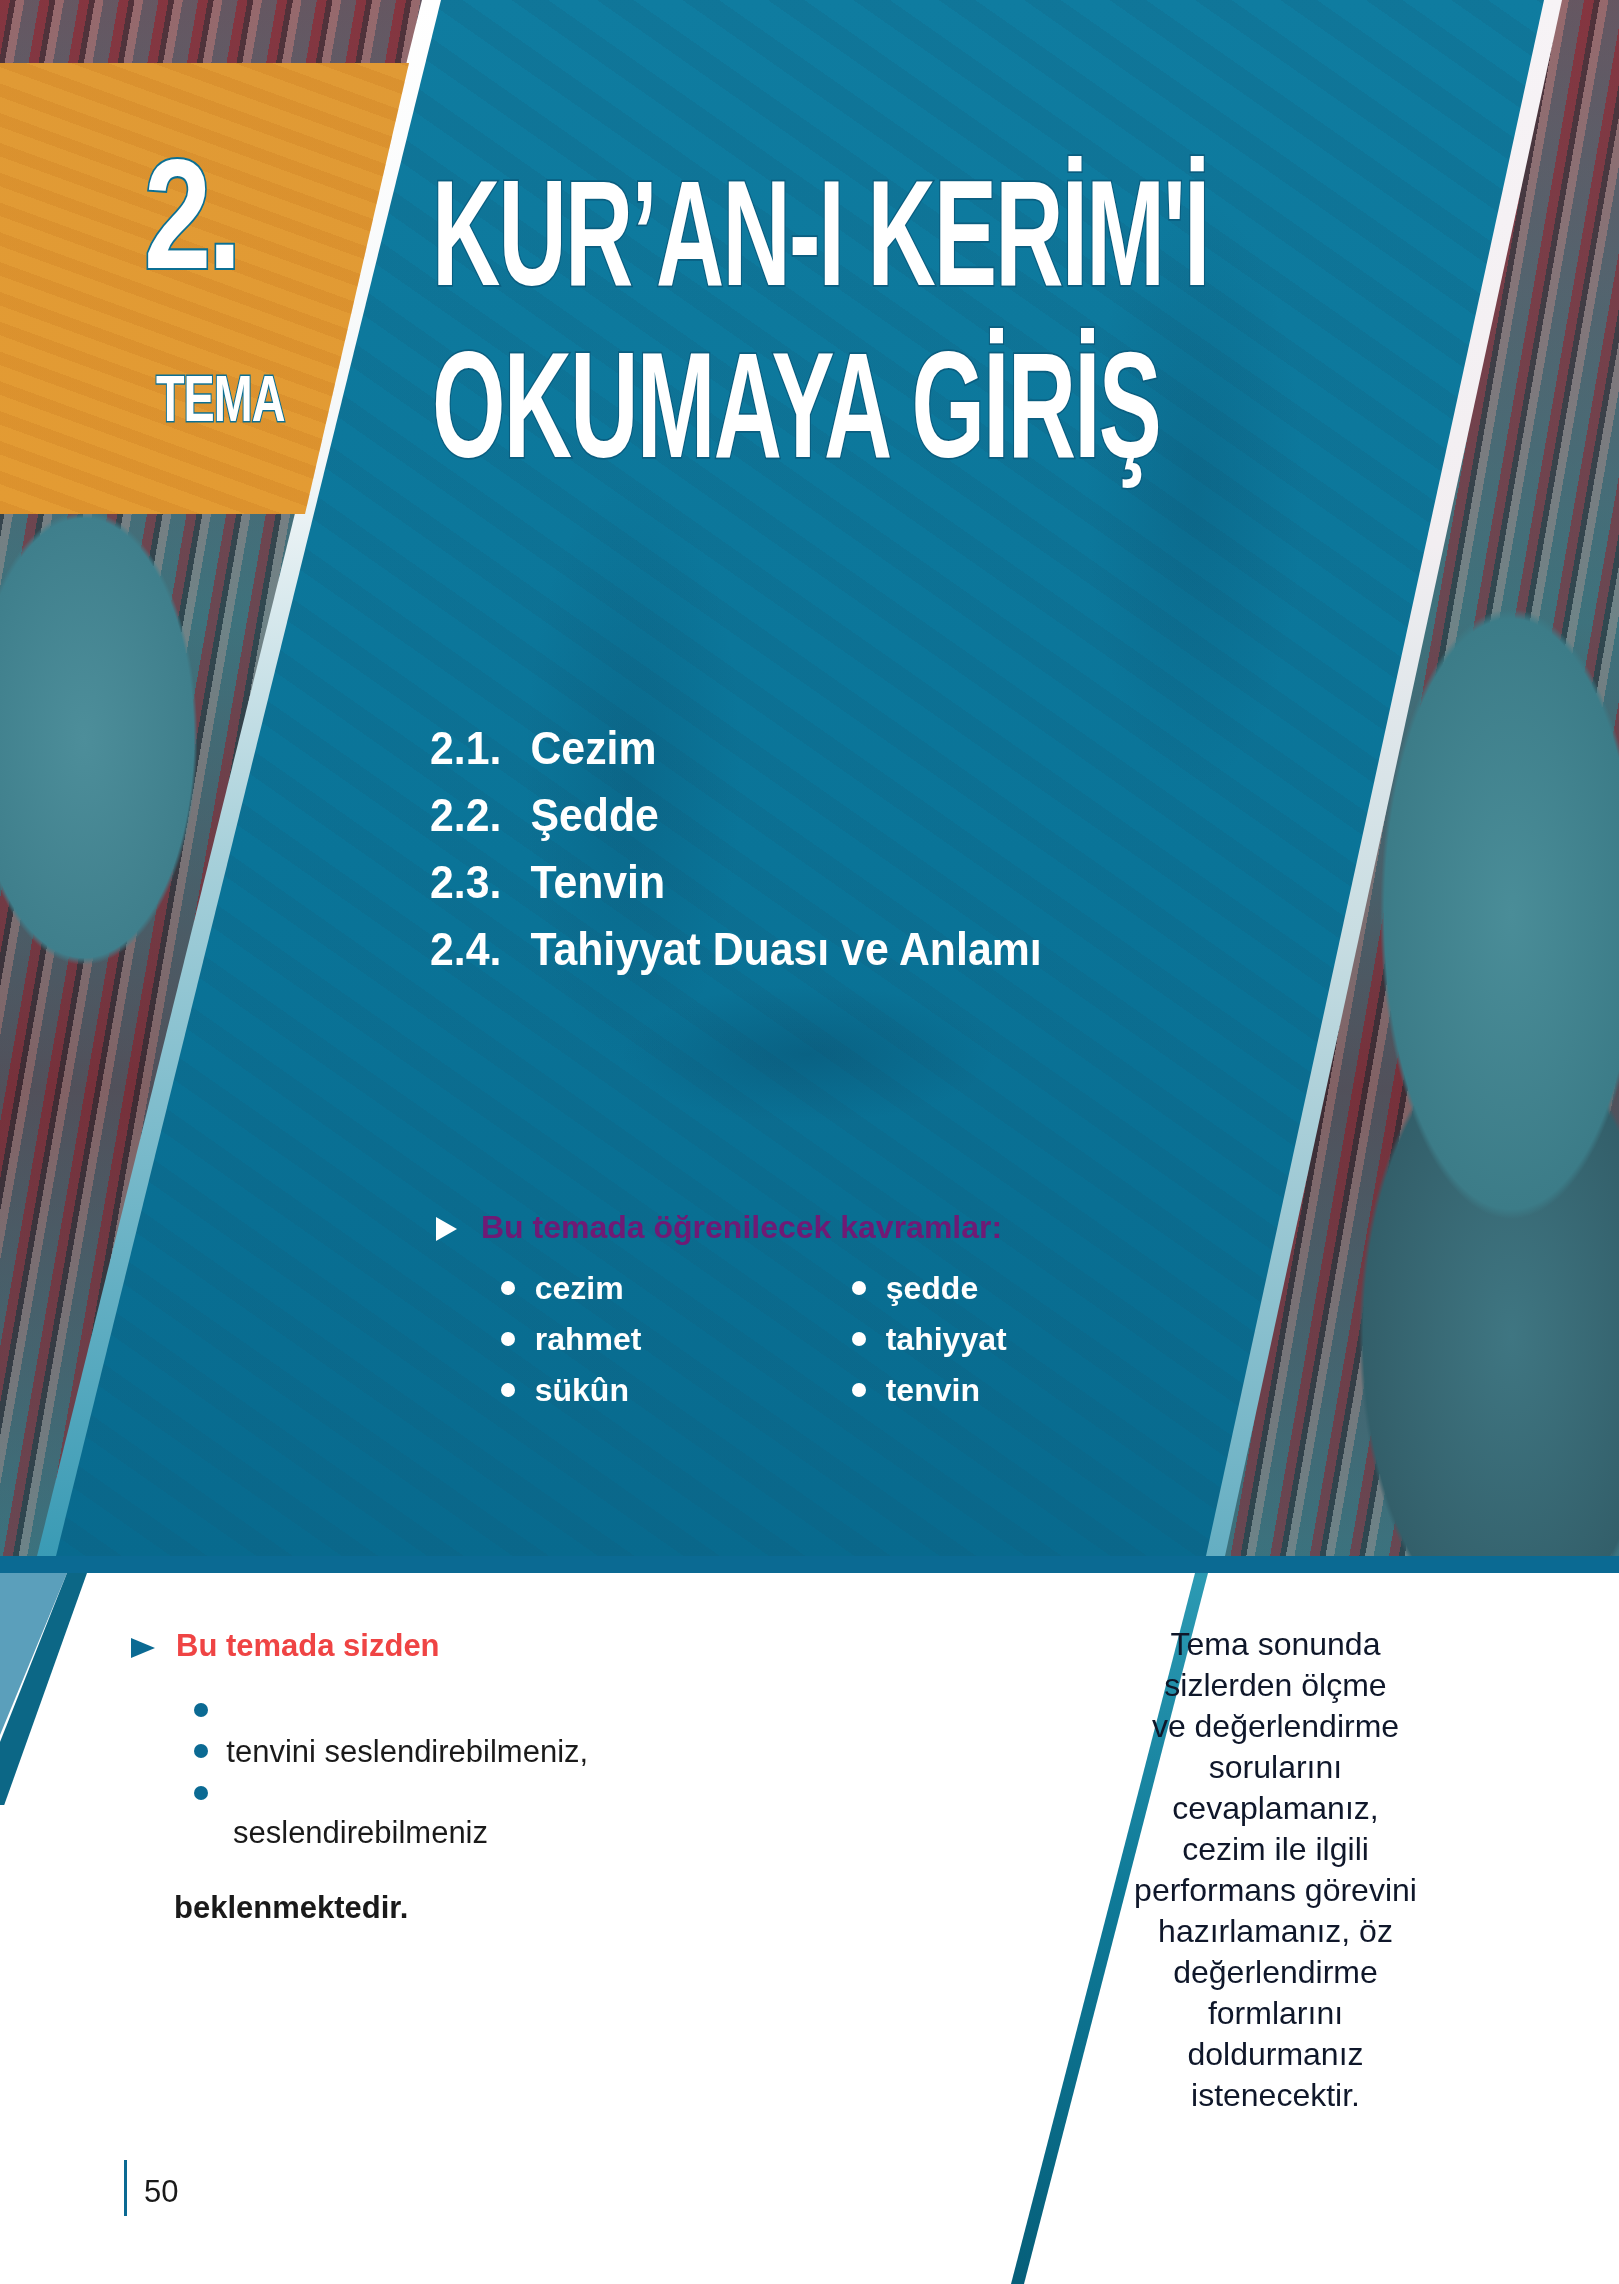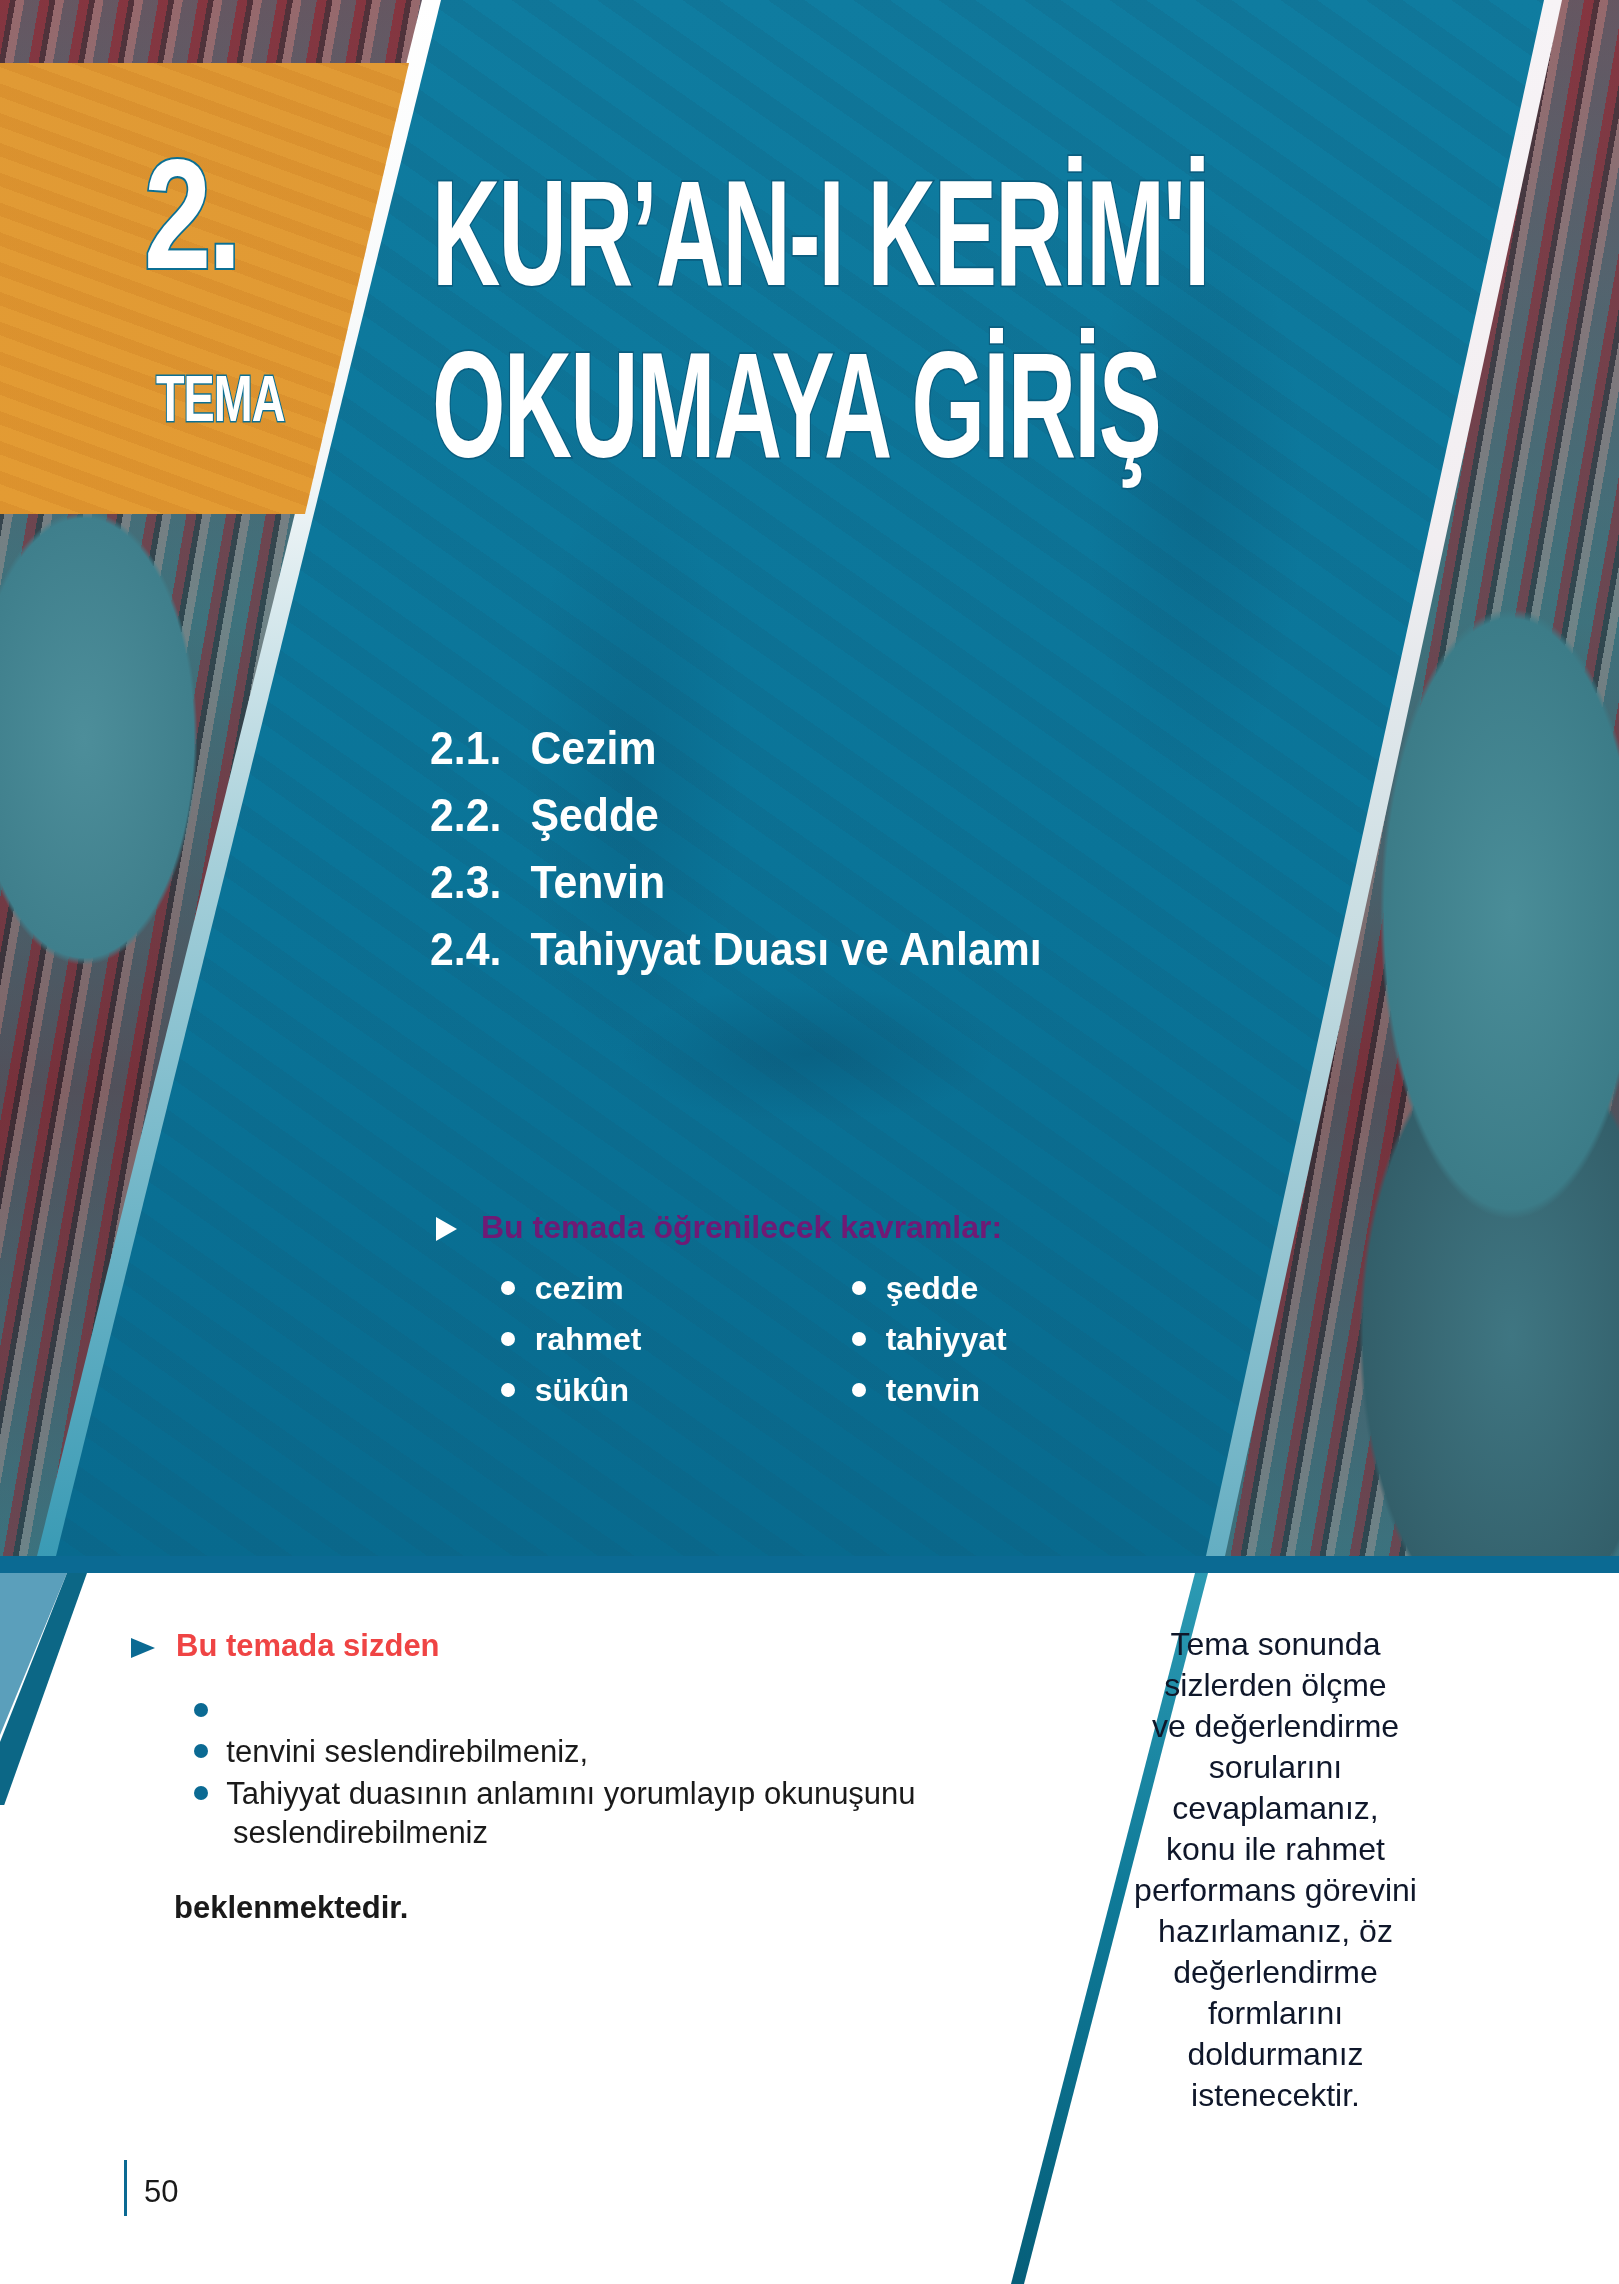--- a/index.html
+++ b/index.html
@@ -219,31 +219,31 @@
 <div id="bl-light" class="abs"></div>
 <div id="bl-stripe-long" class="abs"></div>
 
 <div id="br-stripe" class="abs"></div>
 
 <div id="expect-heading" class="abs">
   <span class="tri-blue"></span><span>Bu temada sizden</span>
 </div>
 <div class="abs expect-item" style="top:1690px;"><span class="dot-blue"></span></div>
 <div class="abs expect-item" style="top:1731px;"><span class="dot-blue"></span><span>tenvini seslendirebilmeniz,</span></div>
-<div class="abs expect-item" style="top:1773px;"><span class="dot-blue"></span><span>Tahiyyat duasının anlamını yorumlayıp okunuşunu</span></div>
+<div class="abs expect-item" style="top:1773px;"><span class="dot-blue"></span></div>
 <div class="abs expect-item" style="top:1812px; left:233px;">seslendirebilmeniz</div>
 <div id="expect-closing" class="abs">beklenmektedir.</div>
 
 <div id="assessment-text" class="abs">
   <span>Tema sonunda</span>
   <span>sizlerden ölçme</span>
   <span>ve değerlendirme</span>
   <span>sorularını</span>
   <span>cevaplamanız,</span>
-  <span>konu ile rahmet</span>
+  <span>cezim ile ilgili</span>
   <span>performans görevini</span>
   <span>hazırlamanız, öz</span>
   <span>değerlendirme</span>
   <span>formlarını</span>
   <span>doldurmanız</span>
   <span>istenecektir.</span>
 </div>
 
 <div id="page-rule" class="abs"></div>
 <div id="page-number" class="abs">50</div>

